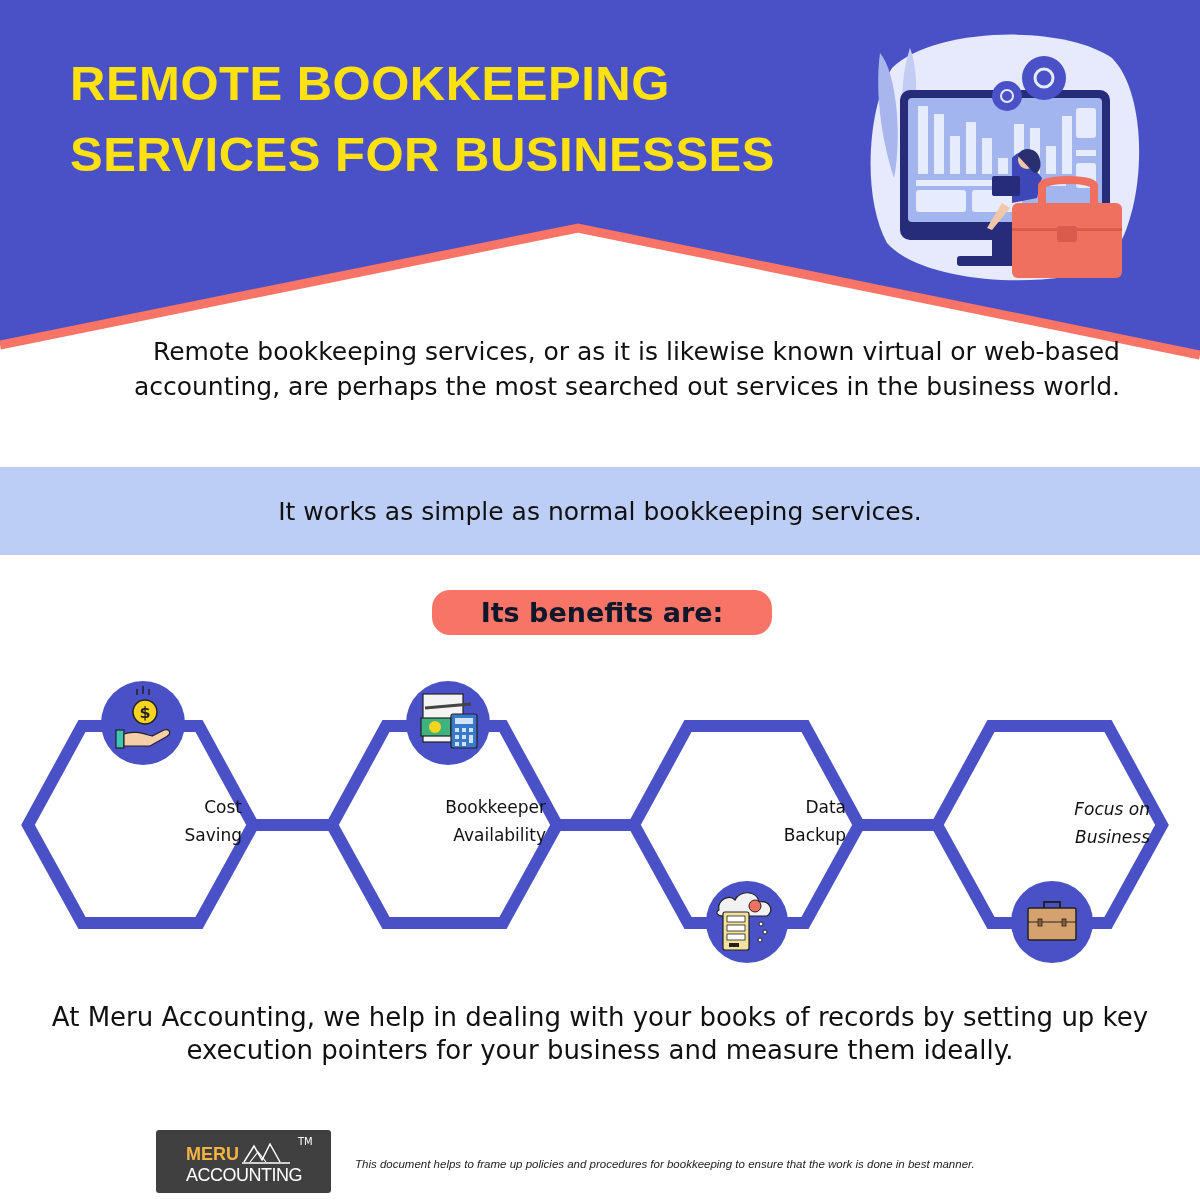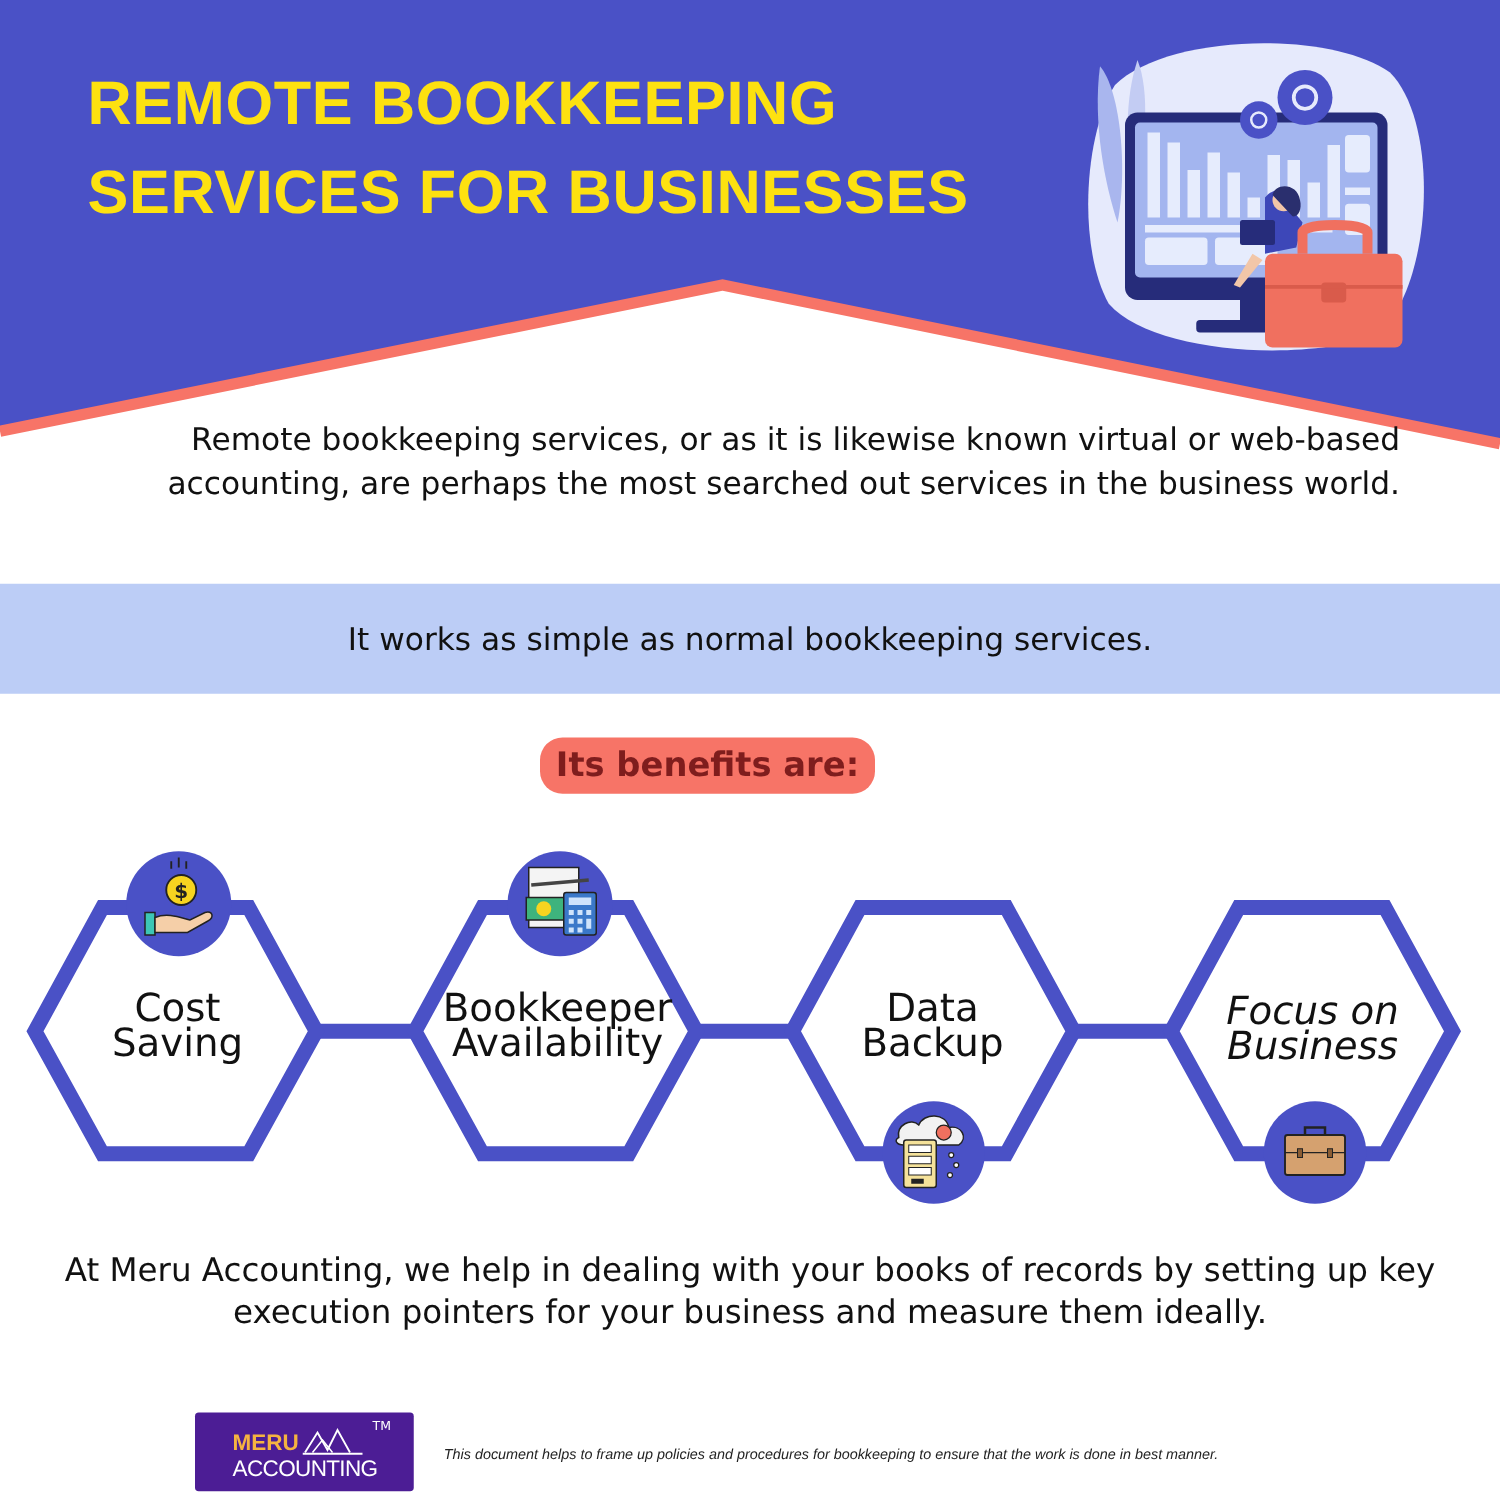--- a/index.html
+++ b/index.html
@@ -3,24 +3,24 @@
 <meta charset="utf-8">
 <style>
   html,body{margin:0;padding:0;}
   body{width:1200px;height:1200px;position:relative;overflow:hidden;background:#fff;font-family:"DejaVu Sans",sans-serif;color:#111;}
   .abs{position:absolute;}
   #hero{left:0;top:0;width:1200px;height:360px;}
   .title{left:70px;color:#fde110;font-family:"Liberation Sans",sans-serif;font-weight:bold;font-size:49px;letter-spacing:0.5px;white-space:nowrap;}
   .intro{left:100px;width:1020px;top:334px;text-align:right;font-size:25px;line-height:35px;}
   .band{left:0;top:467px;width:1200px;height:88px;background:#bccdf6;}
   .band-text{width:1200px;top:30px;text-align:center;font-size:25px;}
-  .pill{left:432px;top:590px;width:268px;height:45px;border-radius:18px;background:#f77467;text-align:center;line-height:45px;font-weight:bold;font-size:27px;color:#7f1d1d;}
-  .hex-label{text-align:center;font-size:31px;line-height:28px;width:200px;}
+  .pill{left:432px;top:590px;width:340px;height:45px;border-radius:18px;background:#f77467;text-align:center;line-height:45px;font-weight:bold;font-size:27px;color:#0f172a;}
+  .hex-label{text-align:right;font-size:17px;line-height:28px;width:200px;}
   .closing{left:40px;width:1120px;top:1001px;text-align:center;font-size:26px;line-height:33px;}
-  .logo{left:156px;top:1130px;width:175px;height:63px;background:#4c1d95;border-radius:3px;}
+  .logo{left:156px;top:1130px;width:175px;height:63px;background:#404040;border-radius:3px;}
   .logo-meru{left:30px;top:14px;color:#f5b340;font-weight:bold;font-size:18px;font-family:"Liberation Sans",sans-serif;}
   .logo-acc{left:30px;top:35px;color:#fff;font-size:18px;font-family:"Liberation Sans",sans-serif;letter-spacing:-0.5px;}
   .logo-tm{left:142px;top:6px;color:#fff;font-size:10px;text-align:center;}
   .footnote{left:355px;top:1158px;font-size:11.5px;color:#222;font-family:"Liberation Sans",sans-serif;font-style:italic;}
 </style>
 </head>
 <body>
 
 <svg id="hero" class="abs" width="1200" height="360" viewBox="0 0 1200 360">
   <polygon points="0,0 1200,0 1200,355 578,228 0,345" fill="#4a51c6"></polygon>

